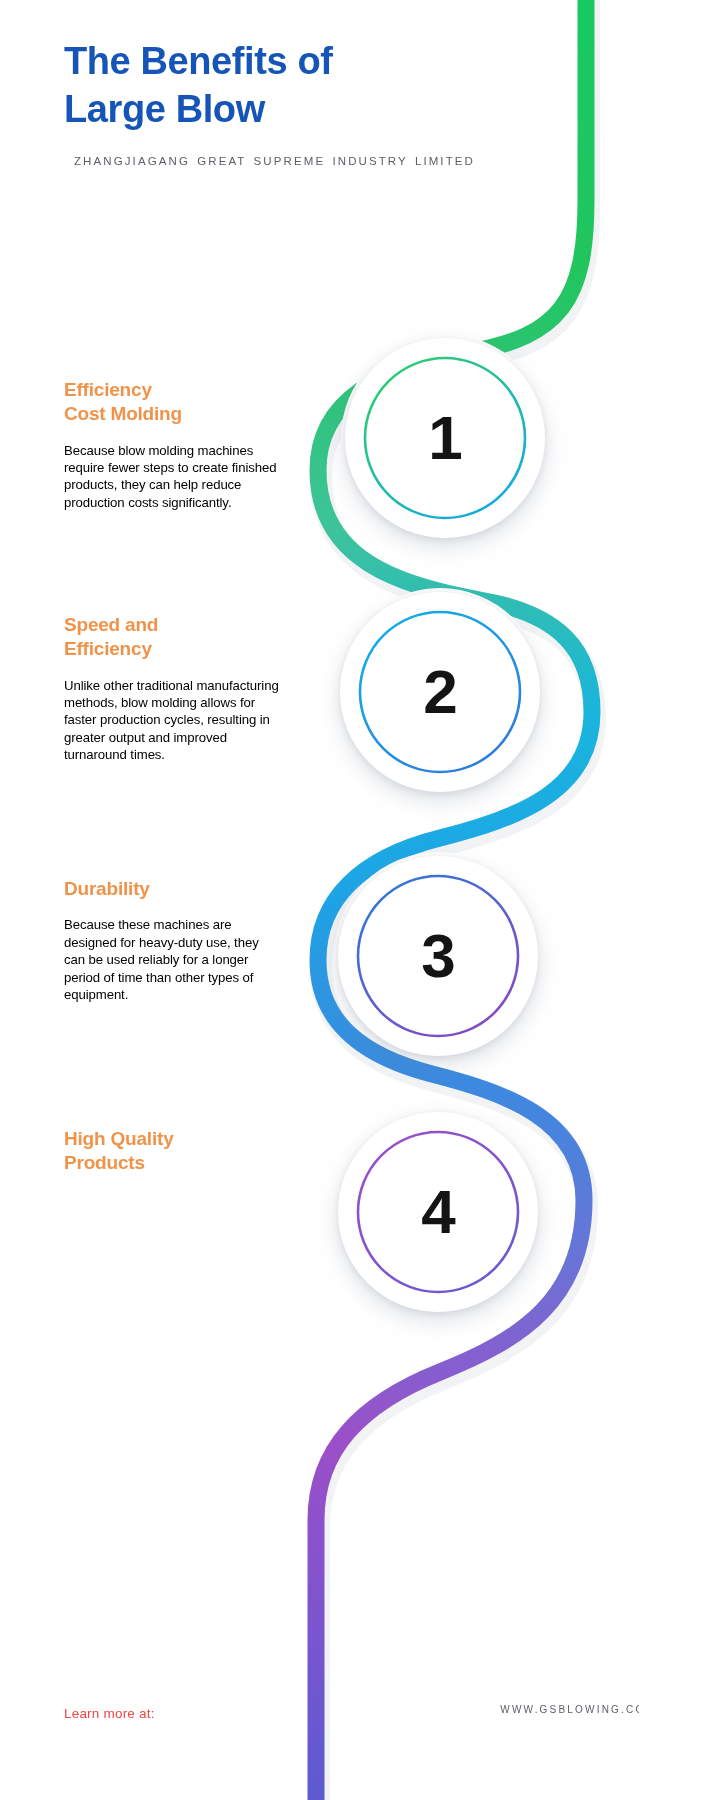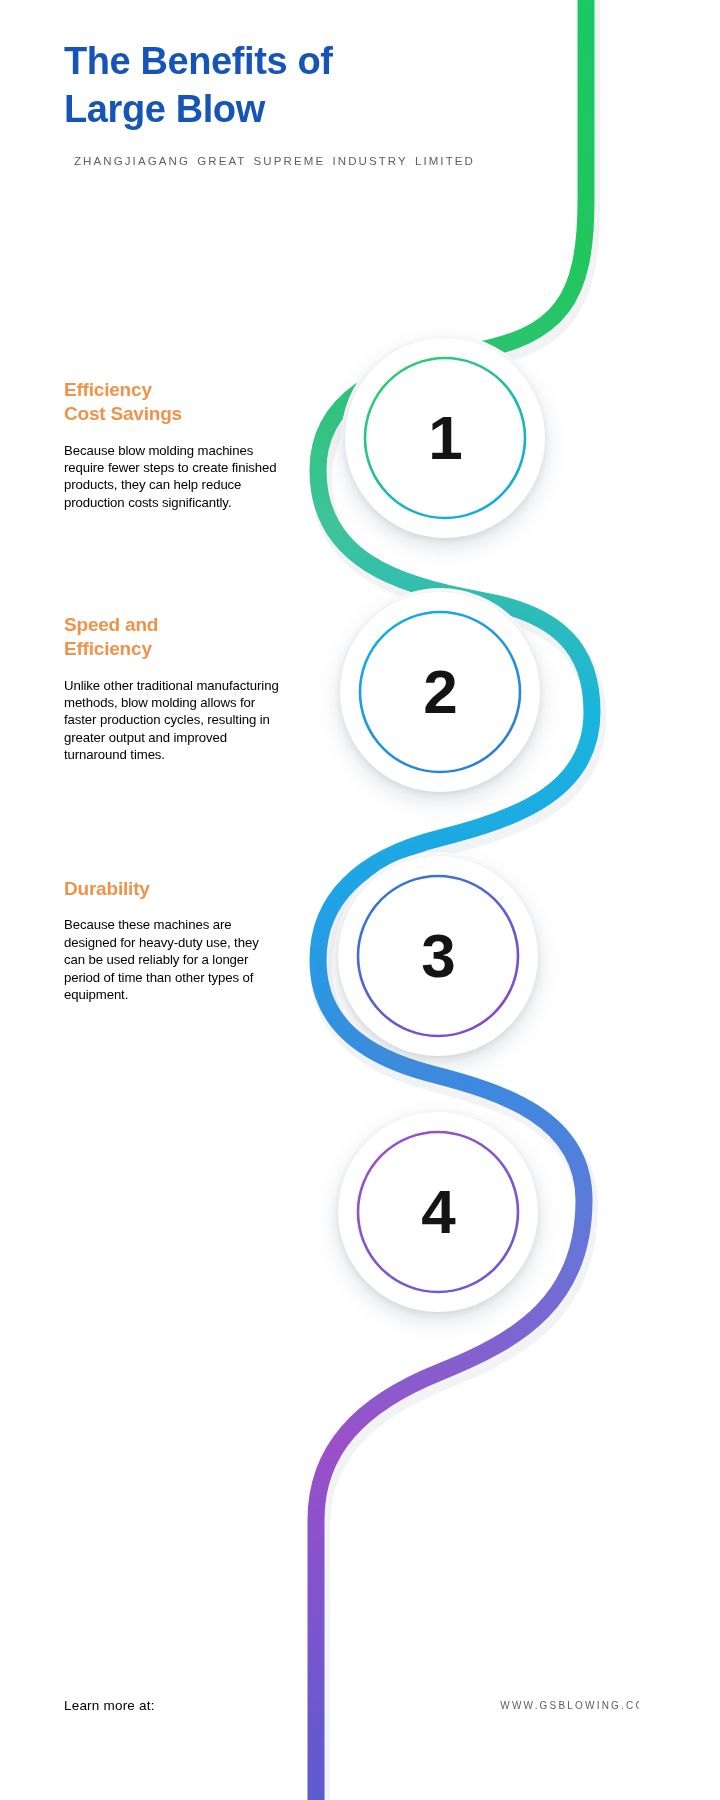--- a/index.html
+++ b/index.html
@@ -128,22 +128,23 @@
     left: 64px;
     top: 1698px;
     width: 592px;
     display: flex;
     justify-content: space-between;
     align-items: center;
     z-index: 5;
   }
   #footer-learn {
     font-size: 13.5px;
-    color: #000000;
+    color: #ef4444;
     letter-spacing: 0.2px;
+    margin-top: 8px;
   }
   #footer-url {
     font-size: 10px;
     color: #5d5d66;
     letter-spacing: 2.2px;
     text-align: center;
   }
 </style>
 </head>
 <body>
@@ -220,41 +221,45 @@
     <h1 id="title">
       <span>The Benefits of</span><br>
       <span>Large Blow</span><br>
     </h1>
     <div id="subtitle">ZHANGJIAGANG GREAT SUPREME INDUSTRY LIMITED</div>
   </div>
 
   <div class="block" id="block-1">
     <div class="block-heading">
       <span>Efficiency</span><br>
-      <span>Cost Savings</span>
+      <span>Cost Molding</span>
     </div>
     <div class="block-body">Because blow molding machines require fewer steps to create finished products, they can help reduce production costs significantly.</div>
   </div>
 
   <div class="block" id="block-2">
     <div class="block-heading">
       <span>Speed and</span><br>
       <span>Efficiency</span>
     </div>
     <div class="block-body">Unlike other traditional manufacturing methods, blow molding allows for faster production cycles, resulting in greater output and improved turnaround times.</div>
   </div>
 
   <div class="block" id="block-3">
     <div class="block-heading">
       <span>Durability</span>
     </div>
     <div class="block-body">Because these machines are designed for heavy-duty use, they can be used reliably for a longer period of time than other types of equipment.</div>
   </div>
 
   <div class="block" id="block-4">
+    <div class="block-heading">
+      <span>High Quality</span><br>
+      <span>Products</span>
+    </div>
   </div>
 
   <div class="circle" id="circle-1">
     <div class="circle-inner"></div>
     <svg class="circle-ring" viewBox="0 0 166 166">
       <circle cx="83" cy="83" r="80" fill="none" stroke="url(#ringGrad1)" stroke-width="2.6"></circle>
     </svg>
     <div class="circle-num">1</div>
   </div>
 

